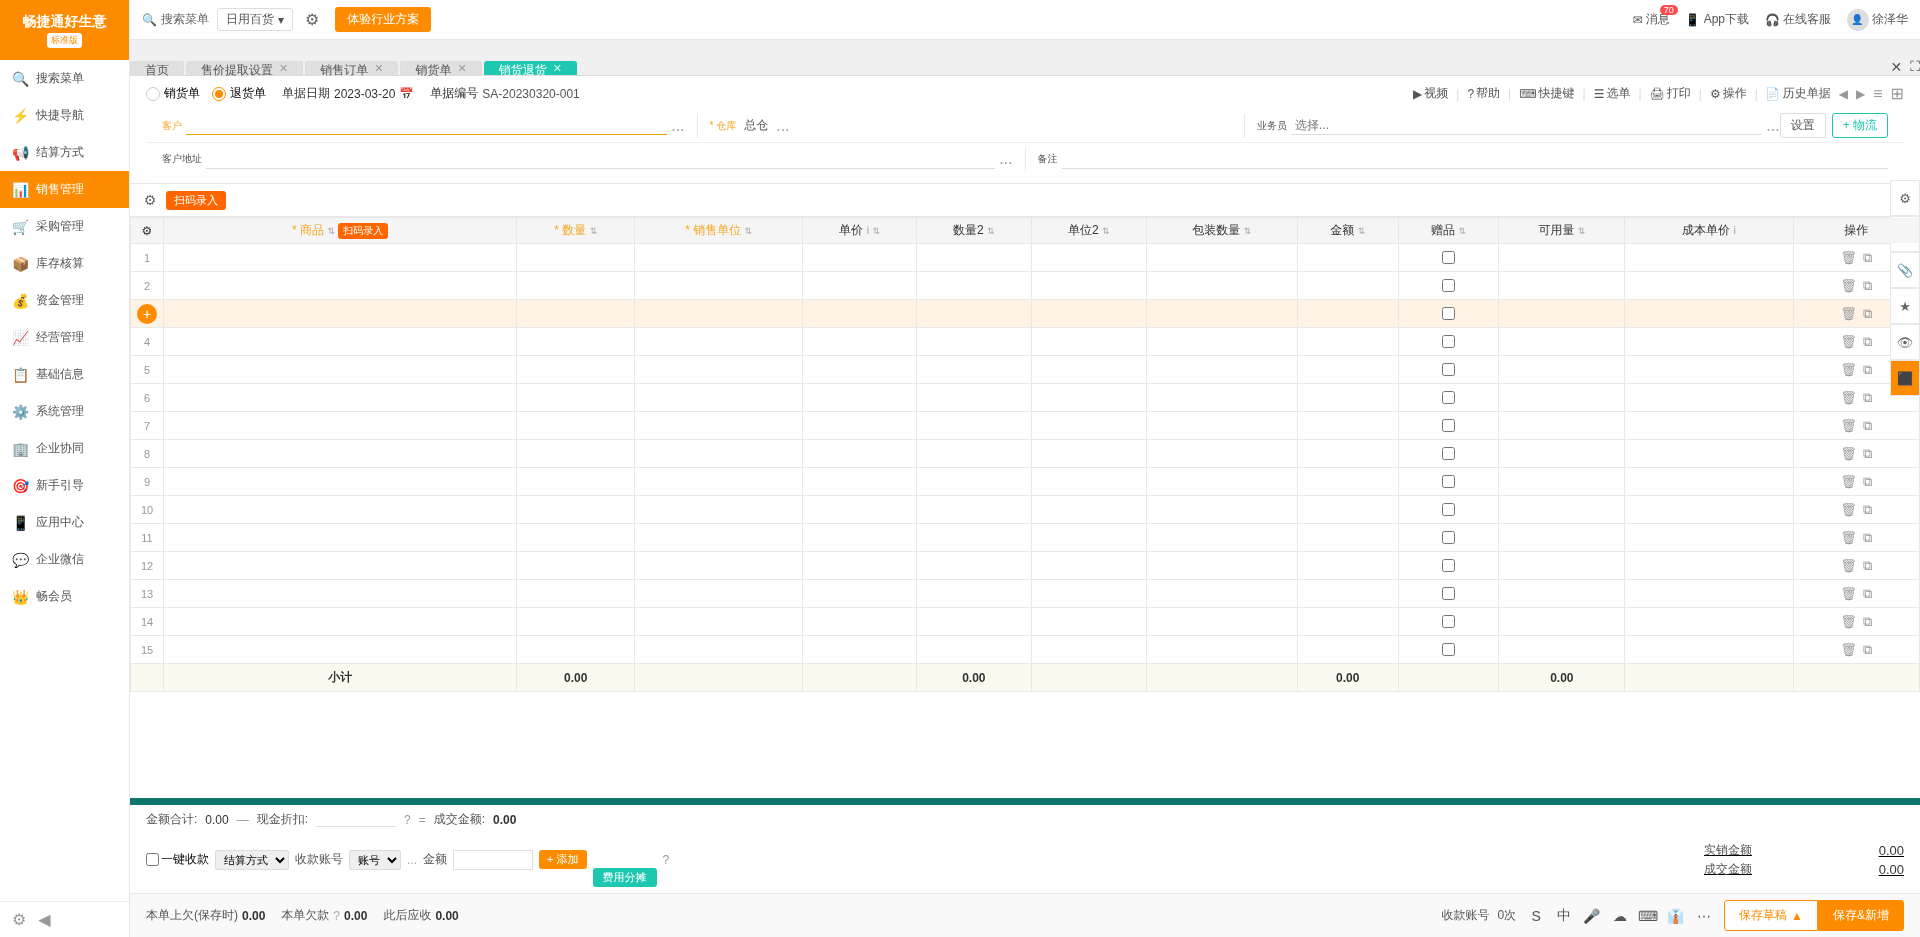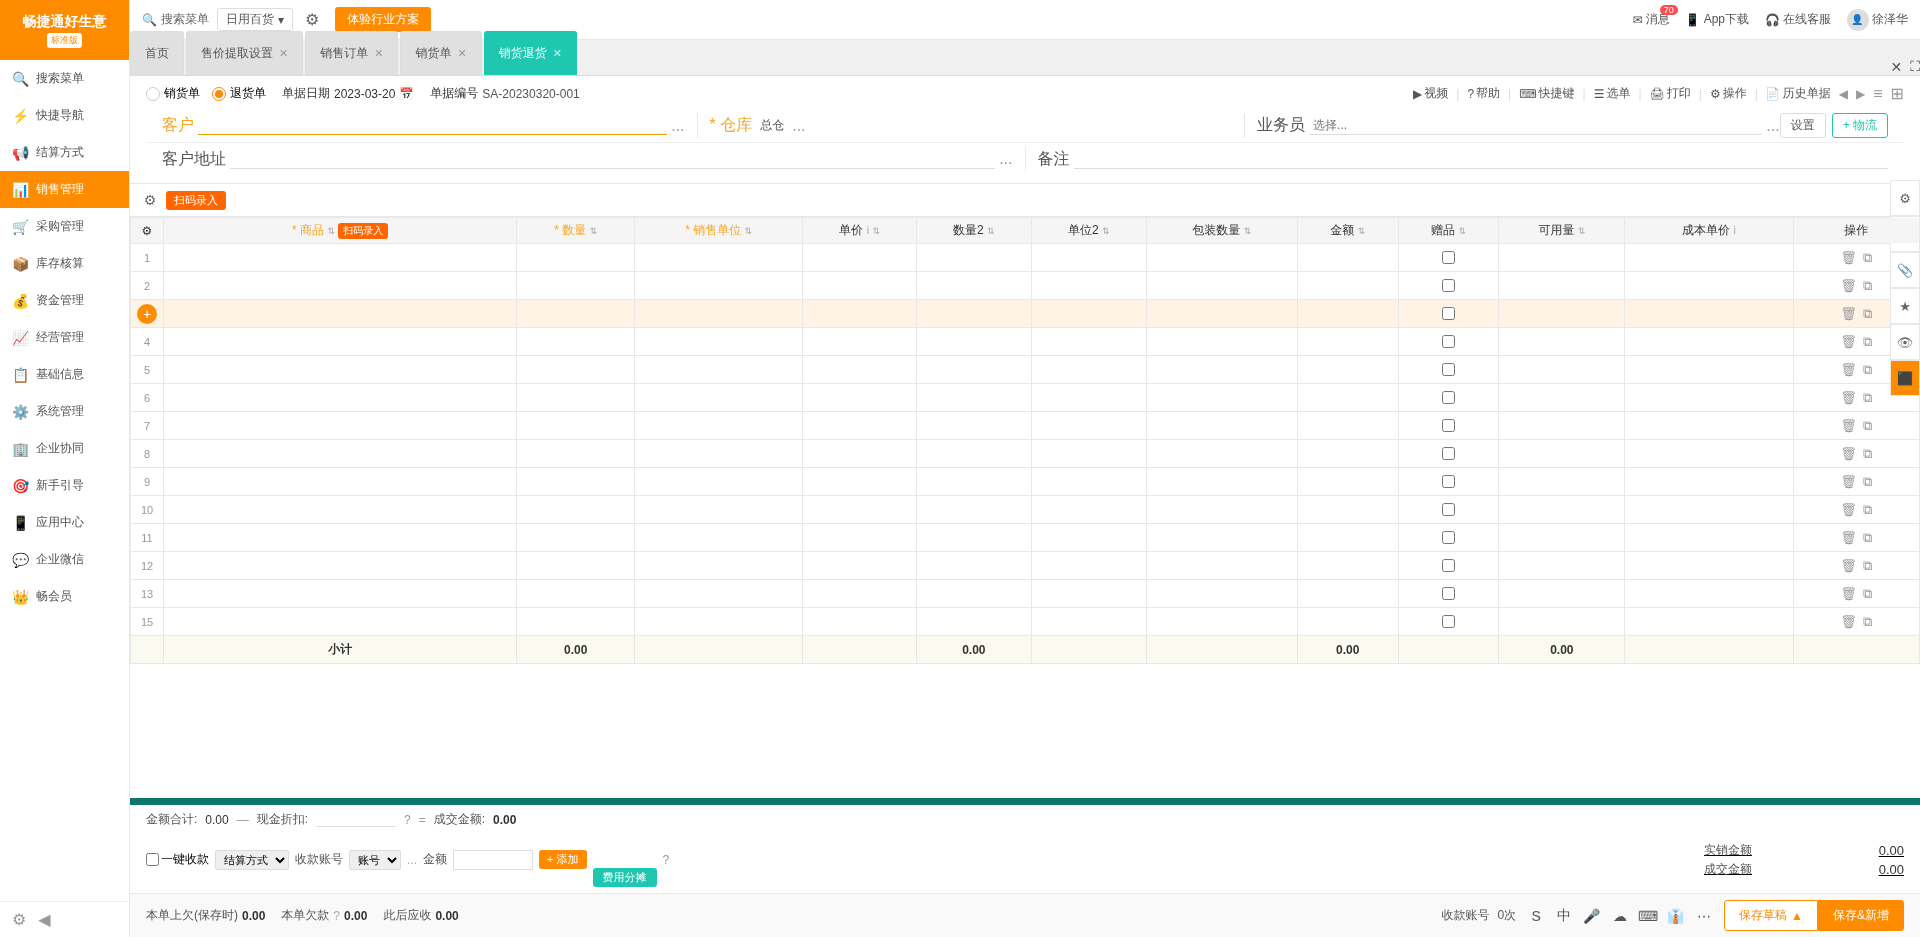--- a/index.html
+++ b/index.html
@@ -30,21 +30,21 @@
     .topbar-right { display: flex; align-items: center; gap: 16px; }
     .topbar-msg { display: flex; align-items: center; gap: 3px; color: #555; cursor: pointer; font-size: 12px; position: relative; }
     .badge { background: #ff4d4f; color: #fff; font-size: 9px; padding: 0 4px; border-radius: 8px; position: absolute; top: -6px; right: -8px; }
     .topbar-app { display: flex; align-items: center; gap: 3px; color: #555; cursor: pointer; font-size: 12px; }
     .topbar-service { display: flex; align-items: center; gap: 3px; color: #555; cursor: pointer; font-size: 12px; }
     .topbar-user { display: flex; align-items: center; gap: 3px; color: #555; cursor: pointer; font-size: 12px; }
     .user-avatar { width: 22px; height: 22px; background: #ddd; border-radius: 50%; display: flex; align-items: center; justify-content: center; font-size: 10px; }
 
     
     .tabs-bar { height: 36px; background: #f0f0f0; display: flex; align-items: flex-end; flex-shrink: 0; border-bottom: 1px solid #ddd; }
-    .tab { padding: 0 14px; height: 44px; display: flex; align-items: center; gap: 4px; cursor: pointer; background: #e0e0e0; border: 1px solid #ddd; border-bottom: none; font-size: 12px; color: #555; margin-right: 2px; border-radius: 3px 3px 0 0; }
+    .tab { padding: 0 14px; height: 14px; display: flex; align-items: flex-start; gap: 4px; cursor: pointer; background: #e0e0e0; border: 1px solid #ddd; border-bottom: none; font-size: 12px; color: #555; margin-right: 2px; border-radius: 3px 3px 0 0; }
     .tab.active { background: #fff; color: #333; border-color: #ddd; }
     .tab .tab-close { color: #999; font-size: 11px; cursor: pointer; margin-left: 2px; }
     .tab.active .tab-close { color: #555; }
 
     
     .content { flex: 1; overflow: auto; background: #fff; display: flex; flex-direction: column; }
 
     
     .form-header { padding: 8px 16px; border-bottom: 1px solid #e8e8e8; background: #fff; flex-shrink: 0; }
     .form-row { display: flex; align-items: center; gap: 16px; margin-bottom: 6px; }
@@ -55,21 +55,21 @@
     .radio-circle.checked { border-color: #ff8c00; }
     .radio-circle.checked::after { content: ''; width: 8px; height: 8px; border-radius: 50%; background: #ff8c00; }
     .form-date { display: flex; align-items: center; gap: 4px; color: #333; }
     .form-docno { display: flex; align-items: center; gap: 4px; color: #333; }
     .form-actions-right { margin-left: auto; display: flex; align-items: center; gap: 8px; font-size: 11px; color: #555; }
     .form-action-btn { display: flex; align-items: center; gap: 2px; cursor: pointer; color: #555; }
 
     
     .fields-row { display: flex; align-items: center; gap: 0; padding: 4px 16px; border-bottom: 1px solid #f0f0f0; }
     .field-group { display: flex; align-items: center; gap: 4px; flex: 1; }
-    .field-label { color: #f5a623; font-size: 16px; white-space: nowrap; }
+    .field-label { color: #f5a623; font-size: 10px; white-space: nowrap; }
     .field-input { border: none; border-bottom: 1px solid #e8a000; outline: none; color: #333; font-size: 12px; padding: 2px 4px; min-width: 120px; flex: 1; }
     .field-dots { color: #999; cursor: pointer; font-size: 16px; }
     .field-separator { width: 1px; background: #e8e8e8; height: 24px; margin: 0 12px; }
 
     
     .table-toolbar { display: flex; align-items: center; padding: 4px 8px; background: #fff; border-bottom: 1px solid #e8e8e8; flex-shrink: 0; gap: 4px; }
     .settings-btn { width: 24px; height: 24px; display: flex; align-items: center; justify-content: center; cursor: pointer; color: #666; font-size: 14px; }
     .scan-input-btn { background: #ff6600; color: #fff; border: none; padding: 2px 8px; border-radius: 3px; cursor: pointer; font-size: 11px; }
 
     
@@ -745,20 +745,44 @@
                 <td></td>
                 <td></td>
                 <td>
                   <div class="action-cell">
                     <span class="action-icon">🗑</span>
                     <span class="action-icon">⧉</span>
                   </div>
                 </td>
               </tr>
             <tr>
+                <td>14</td>
+                <td></td>
+                <td></td>
+                <td></td>
+                <td></td>
+                <td></td>
+                <td></td>
+                <td></td>
+                <td></td>
+                <td>
+                  <div class="checkbox-cell">
+                    <input type="checkbox" style="">
+                  </div>
+                </td>
+                <td></td>
+                <td></td>
+                <td>
+                  <div class="action-cell">
+                    <span class="action-icon">🗑</span>
+                    <span class="action-icon">⧉</span>
+                  </div>
+                </td>
+              </tr>
+            <tr>
                 <td>15</td>
                 <td></td>
                 <td></td>
                 <td></td>
                 <td></td>
                 <td></td>
                 <td></td>
                 <td></td>
                 <td></td>
                 <td>

